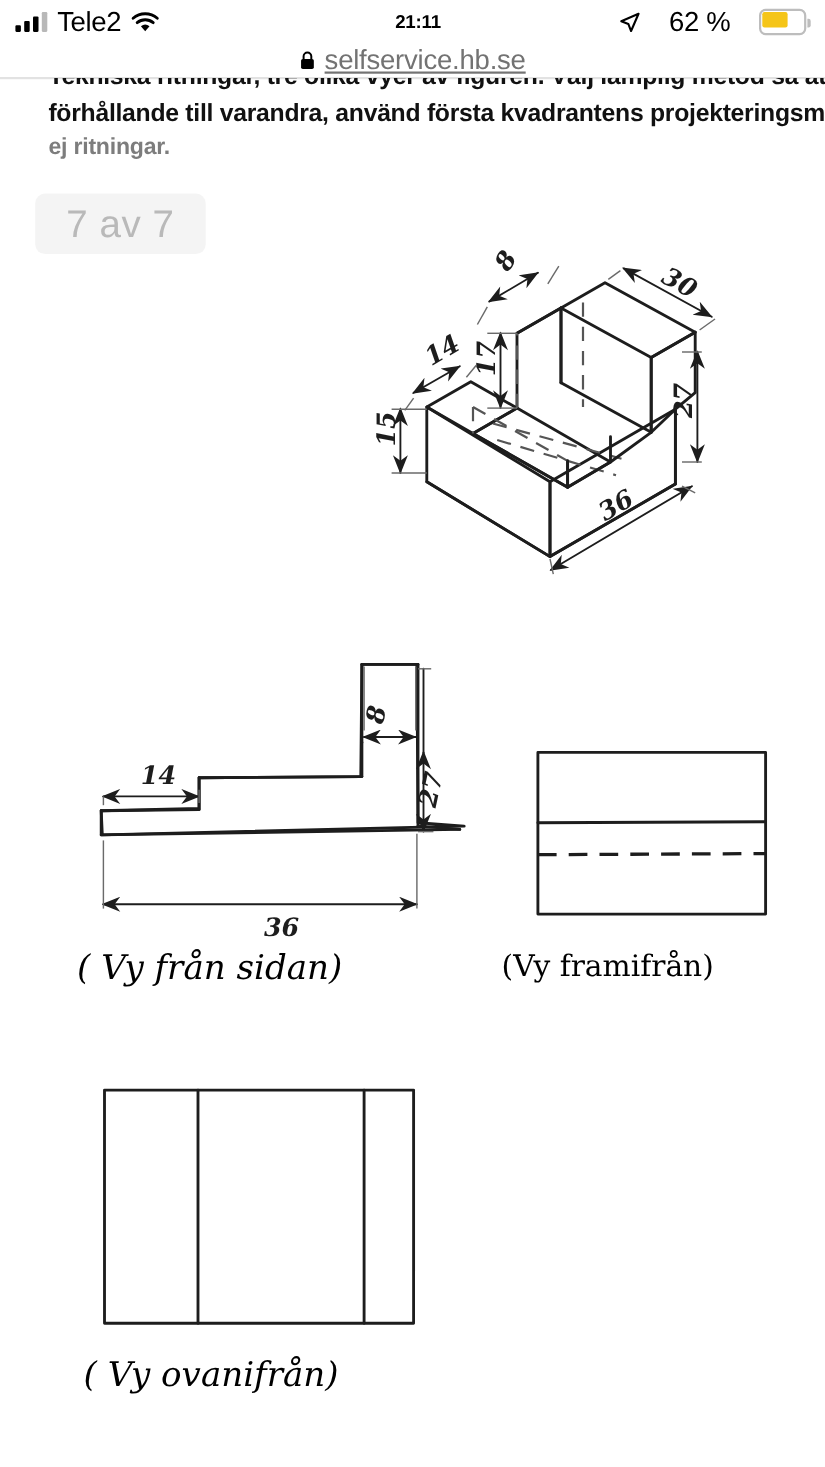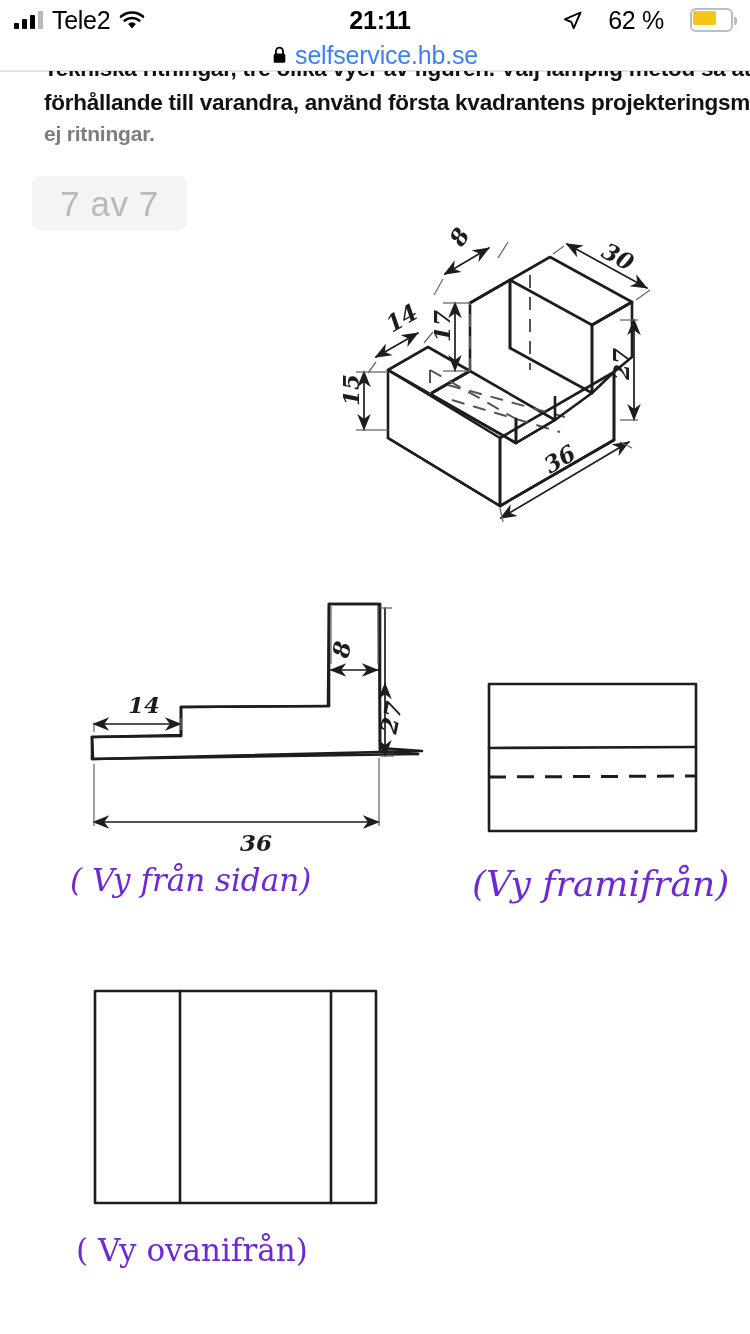--- a/index.html
+++ b/index.html
@@ -26,21 +26,21 @@
   .signal i:nth-child(1) { height: 6px; }
   .signal i:nth-child(2) { height: 10px; }
   .signal i:nth-child(3) { height: 14px; }
   .signal i:nth-child(4) { height: 18px; background: #b8b8b8; }
   .carrier { font-size: 25px; font-weight: 400; color: #000; letter-spacing: -0.3px; }
   .wifi { width: 26px; height: 19px; }
 
   .sb-time {
     position: absolute; left: 10px; right: 0; top: 0; height: 40px;
     display: flex; align-items: center; justify-content: center;
-    font-size: 25px; font-weight: 700; color: #000; letter-spacing: -0.2px;
+    font-size: 17px; font-weight: 700; color: #000; letter-spacing: -0.2px;
   }
   .sb-right {
     position: absolute; right: 13px; top: 0; height: 40px;
     display: flex; align-items: center; gap: 26px;
   }
   .loc-arrow { width: 19px; height: 19px; }
   .batt-pct { font-size: 25px; color: #000; letter-spacing: -0.3px; }
   .battery { position: relative; width: 47px; height: 24px; }
   .batt-body {
     position: absolute; left: 0; top: 0; width: 43px; height: 24px;
@@ -55,21 +55,21 @@
     background: #bdbdbd; border-radius: 0 2px 2px 0;
   }
 
   
   .urlbar {
     position: absolute; top: 40px; left: 0; width: 750px; height: 30px;
     background: #ffffff;
     display: flex; align-items: center; justify-content: center; gap: 8px;
   }
   .lock-ico { width: 15px; height: 18px; }
-  .url-text { font-size: 25px; color: #3b82f6; letter-spacing: -0.2px; }
+  .url-text { font-size: 25px; color: #737373; letter-spacing: -0.2px; text-decoration: underline; }
 
   
   .content {
     position: absolute; top: 70px; left: 0; width: 750px; height: 1264px;
     background: #ffffff; overflow: hidden;
   }
   .topline {
     position: absolute; top: 0; left: 0; width: 750px; height: 2px;
     background: #e2e2e2;
   }
@@ -111,26 +111,26 @@
 
   
   .sheet {
     position: absolute; top: 0; left: 0; width: 750px; height: 1264px;
   }
   .sheet svg { display: block; }
 
   .cap {
     position: absolute;
     font-family: "DejaVu Serif", serif;
-    color: #6d28d9;
+    color: #000000;
     white-space: nowrap;
   }
   .cap-side  { top: 792px; left: 70px;  font-size: 31px; font-style: italic; }
-  .cap-front { top: 793px; left: 472px; font-size: 36px; font-style: italic; }
-  .cap-top   { top: 1162px; left: 76px; font-size: 31px; }
+  .cap-front { top: 793px; left: 456px; font-size: 27px; }
+  .cap-top   { top: 1162px; left: 76px; font-size: 31px; font-style: italic; }
 </style>
 </head>
 <body>
 
 <div class="phone">
 
   <div class="statusbar">
     <div class="sb-left">
       <span class="signal">
         <i></i>

